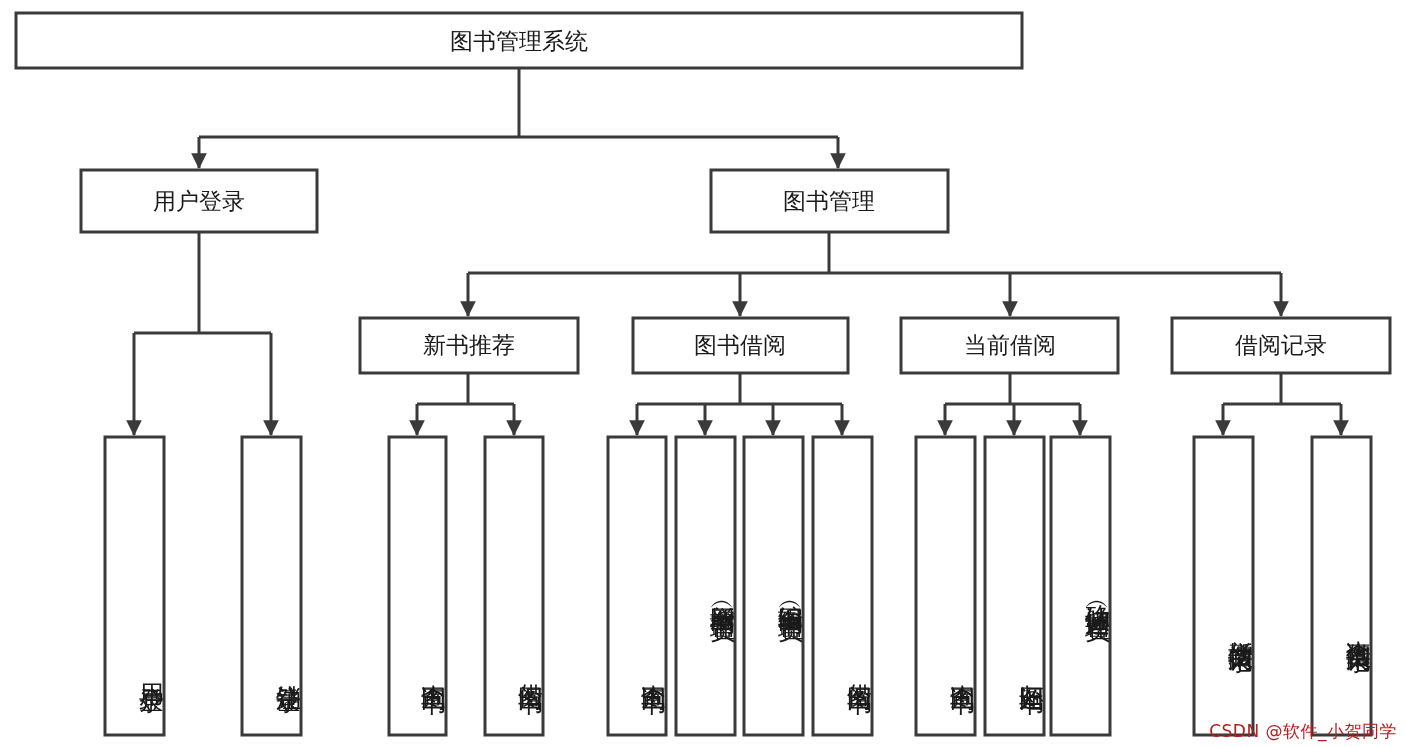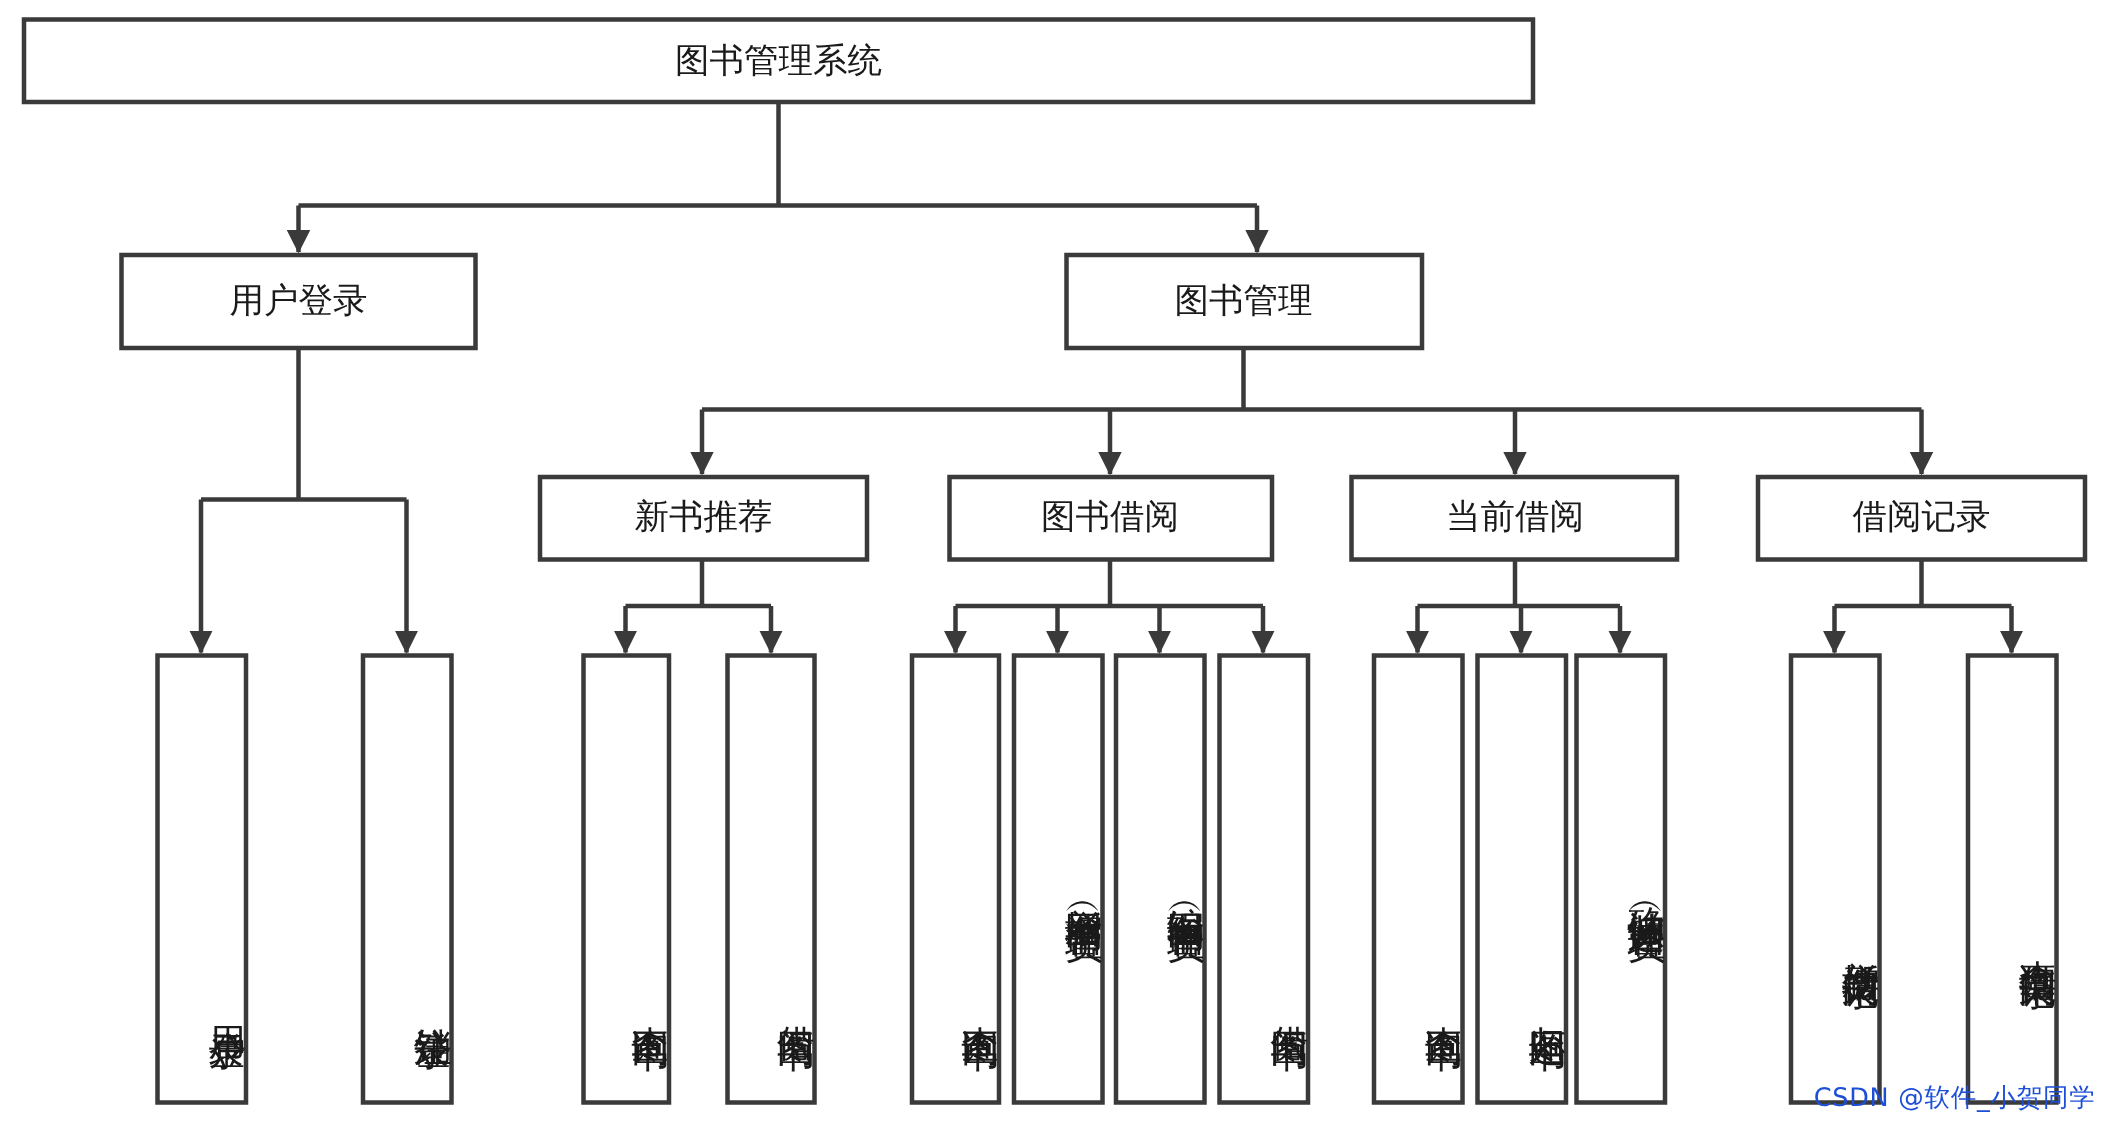--- a/index.html
+++ b/index.html
@@ -60,21 +60,21 @@
     letter-spacing: 2px;
     pointer-events: none;
     white-space: nowrap;
   }
   .watermark {
     position: absolute;
     right: 8px;
     bottom: 4px;
     font-family: "DejaVu Sans", "Liberation Sans", sans-serif;
     font-size: 17px;
-    color: #1d4ed8;
+    color: #b91c1c;
     letter-spacing: 0.5px;
     user-select: none;
   }
 </style>
 </head>
 <body>
 
 <div id="diagram-root">
 
   <svg id="chart-svg" viewBox="0 0 1405 747" xmlns="http://www.w3.org/2000/svg">

